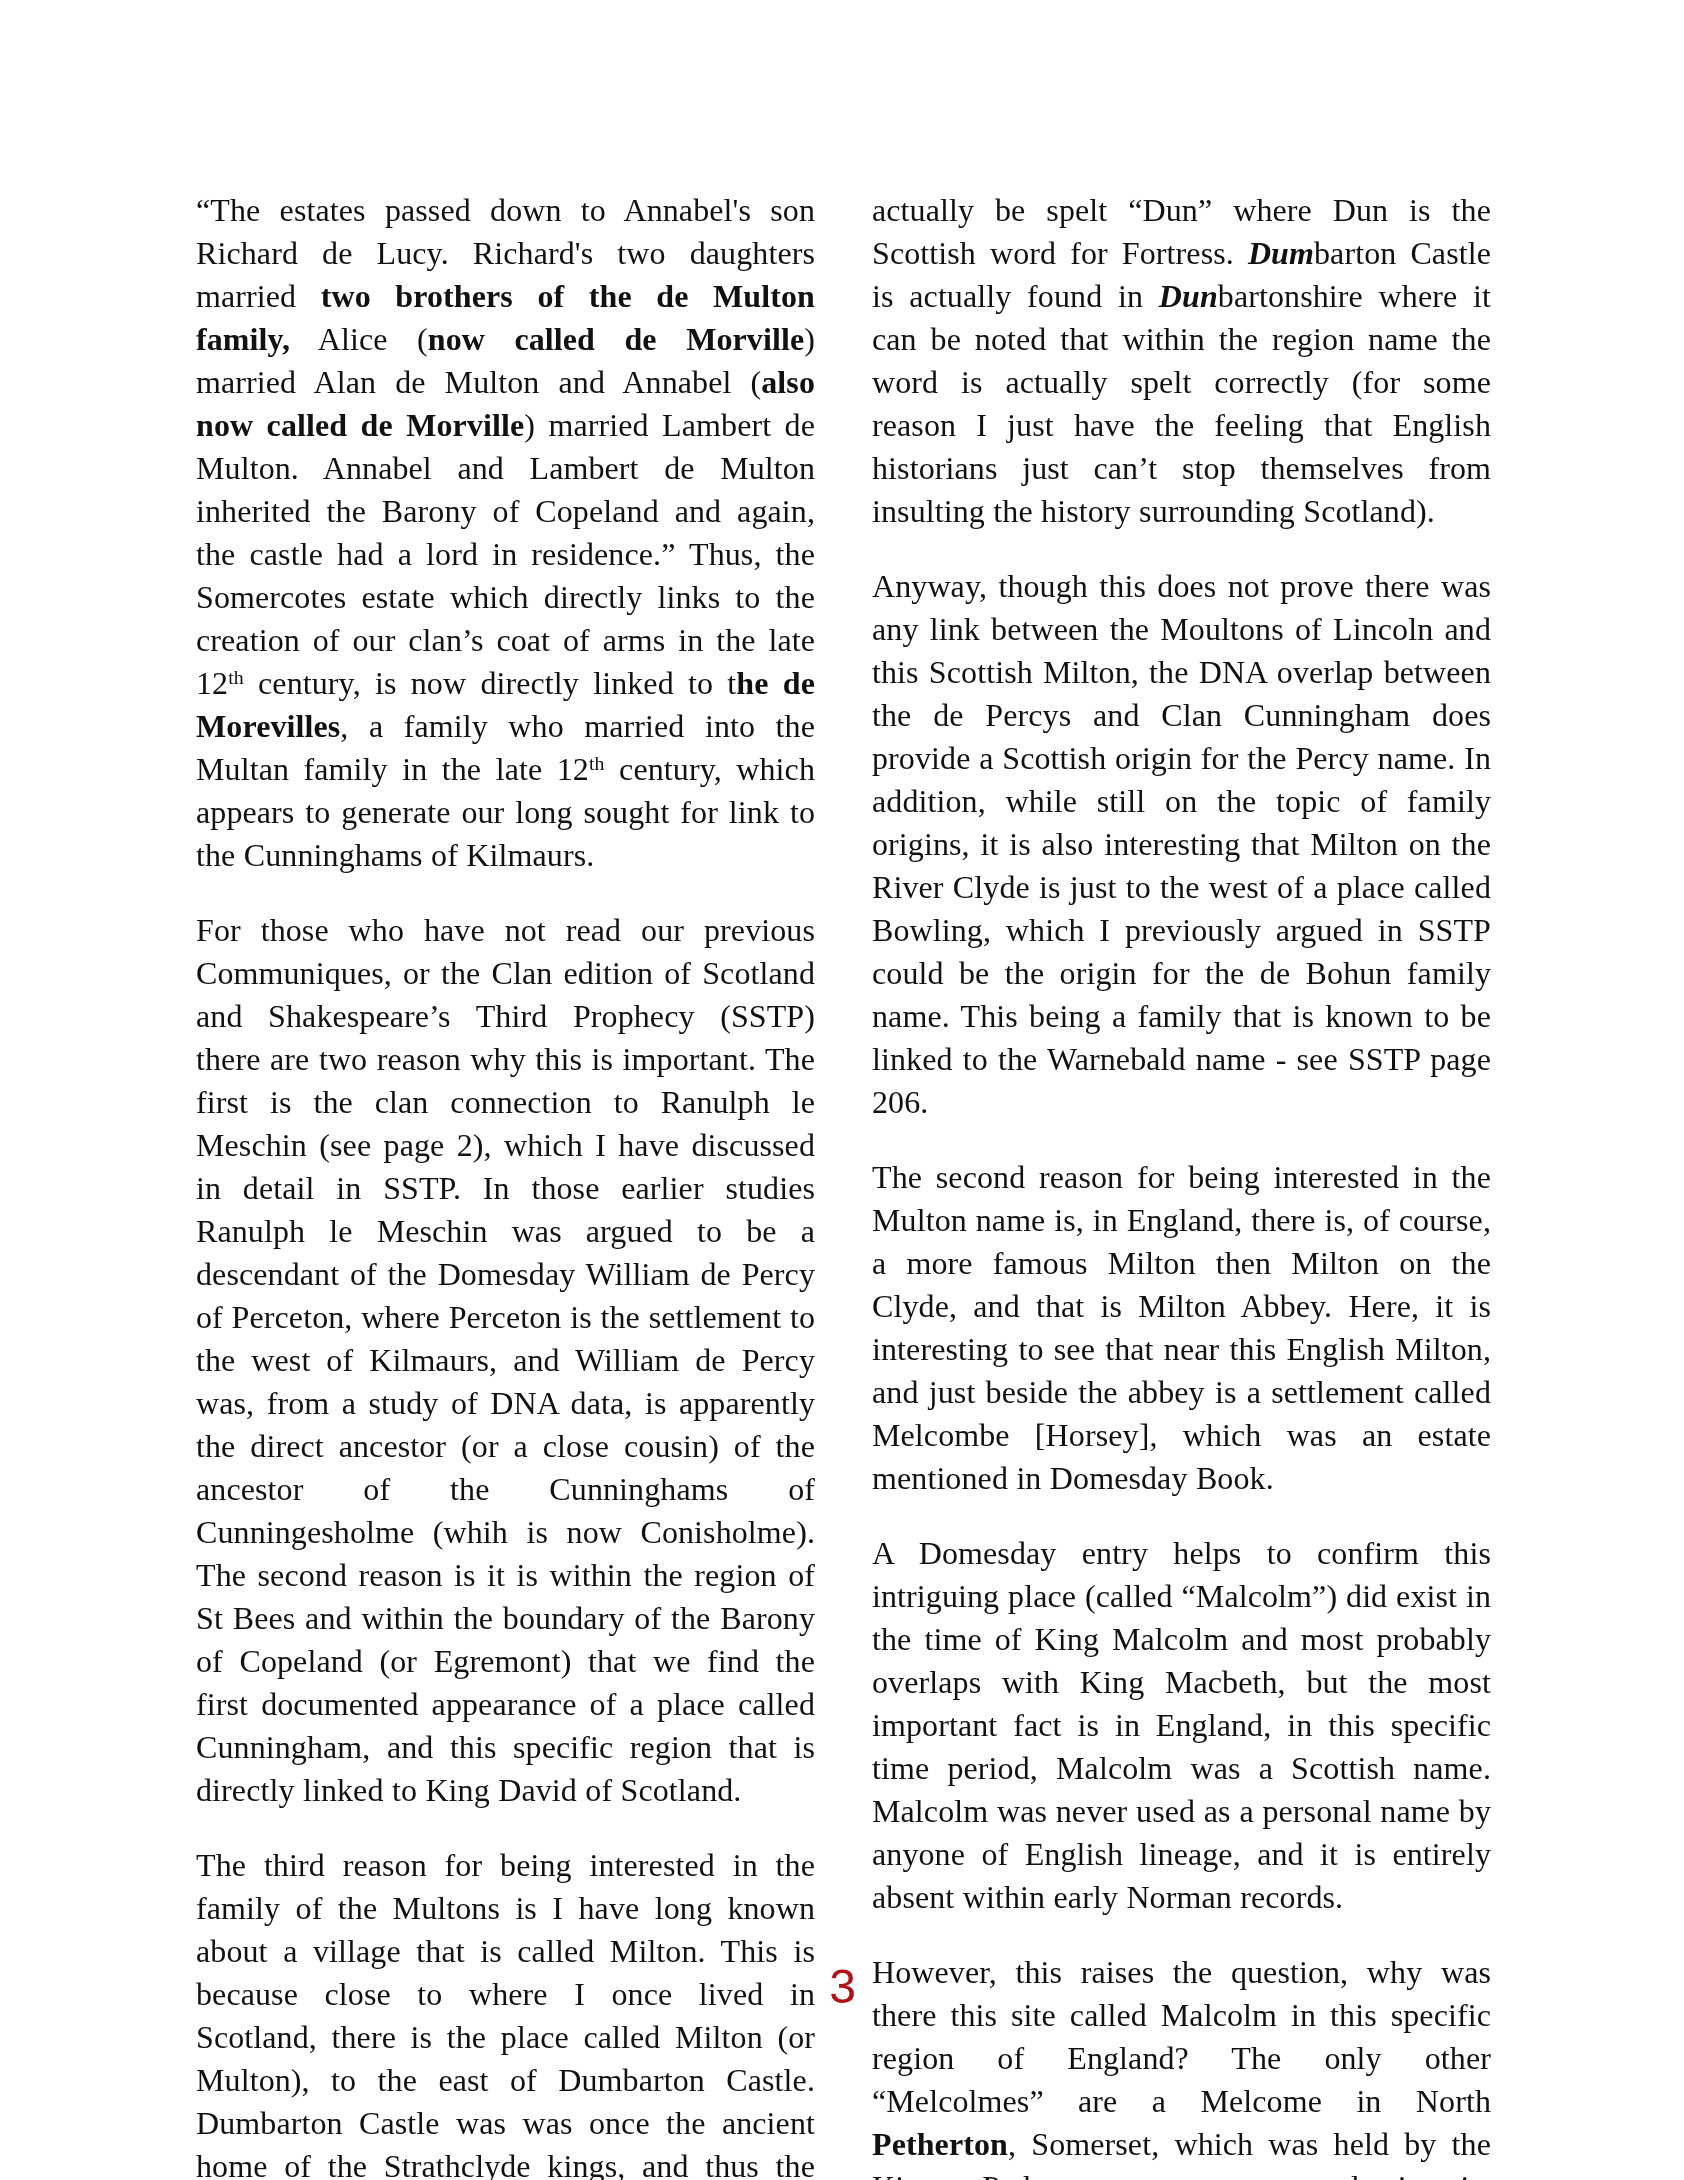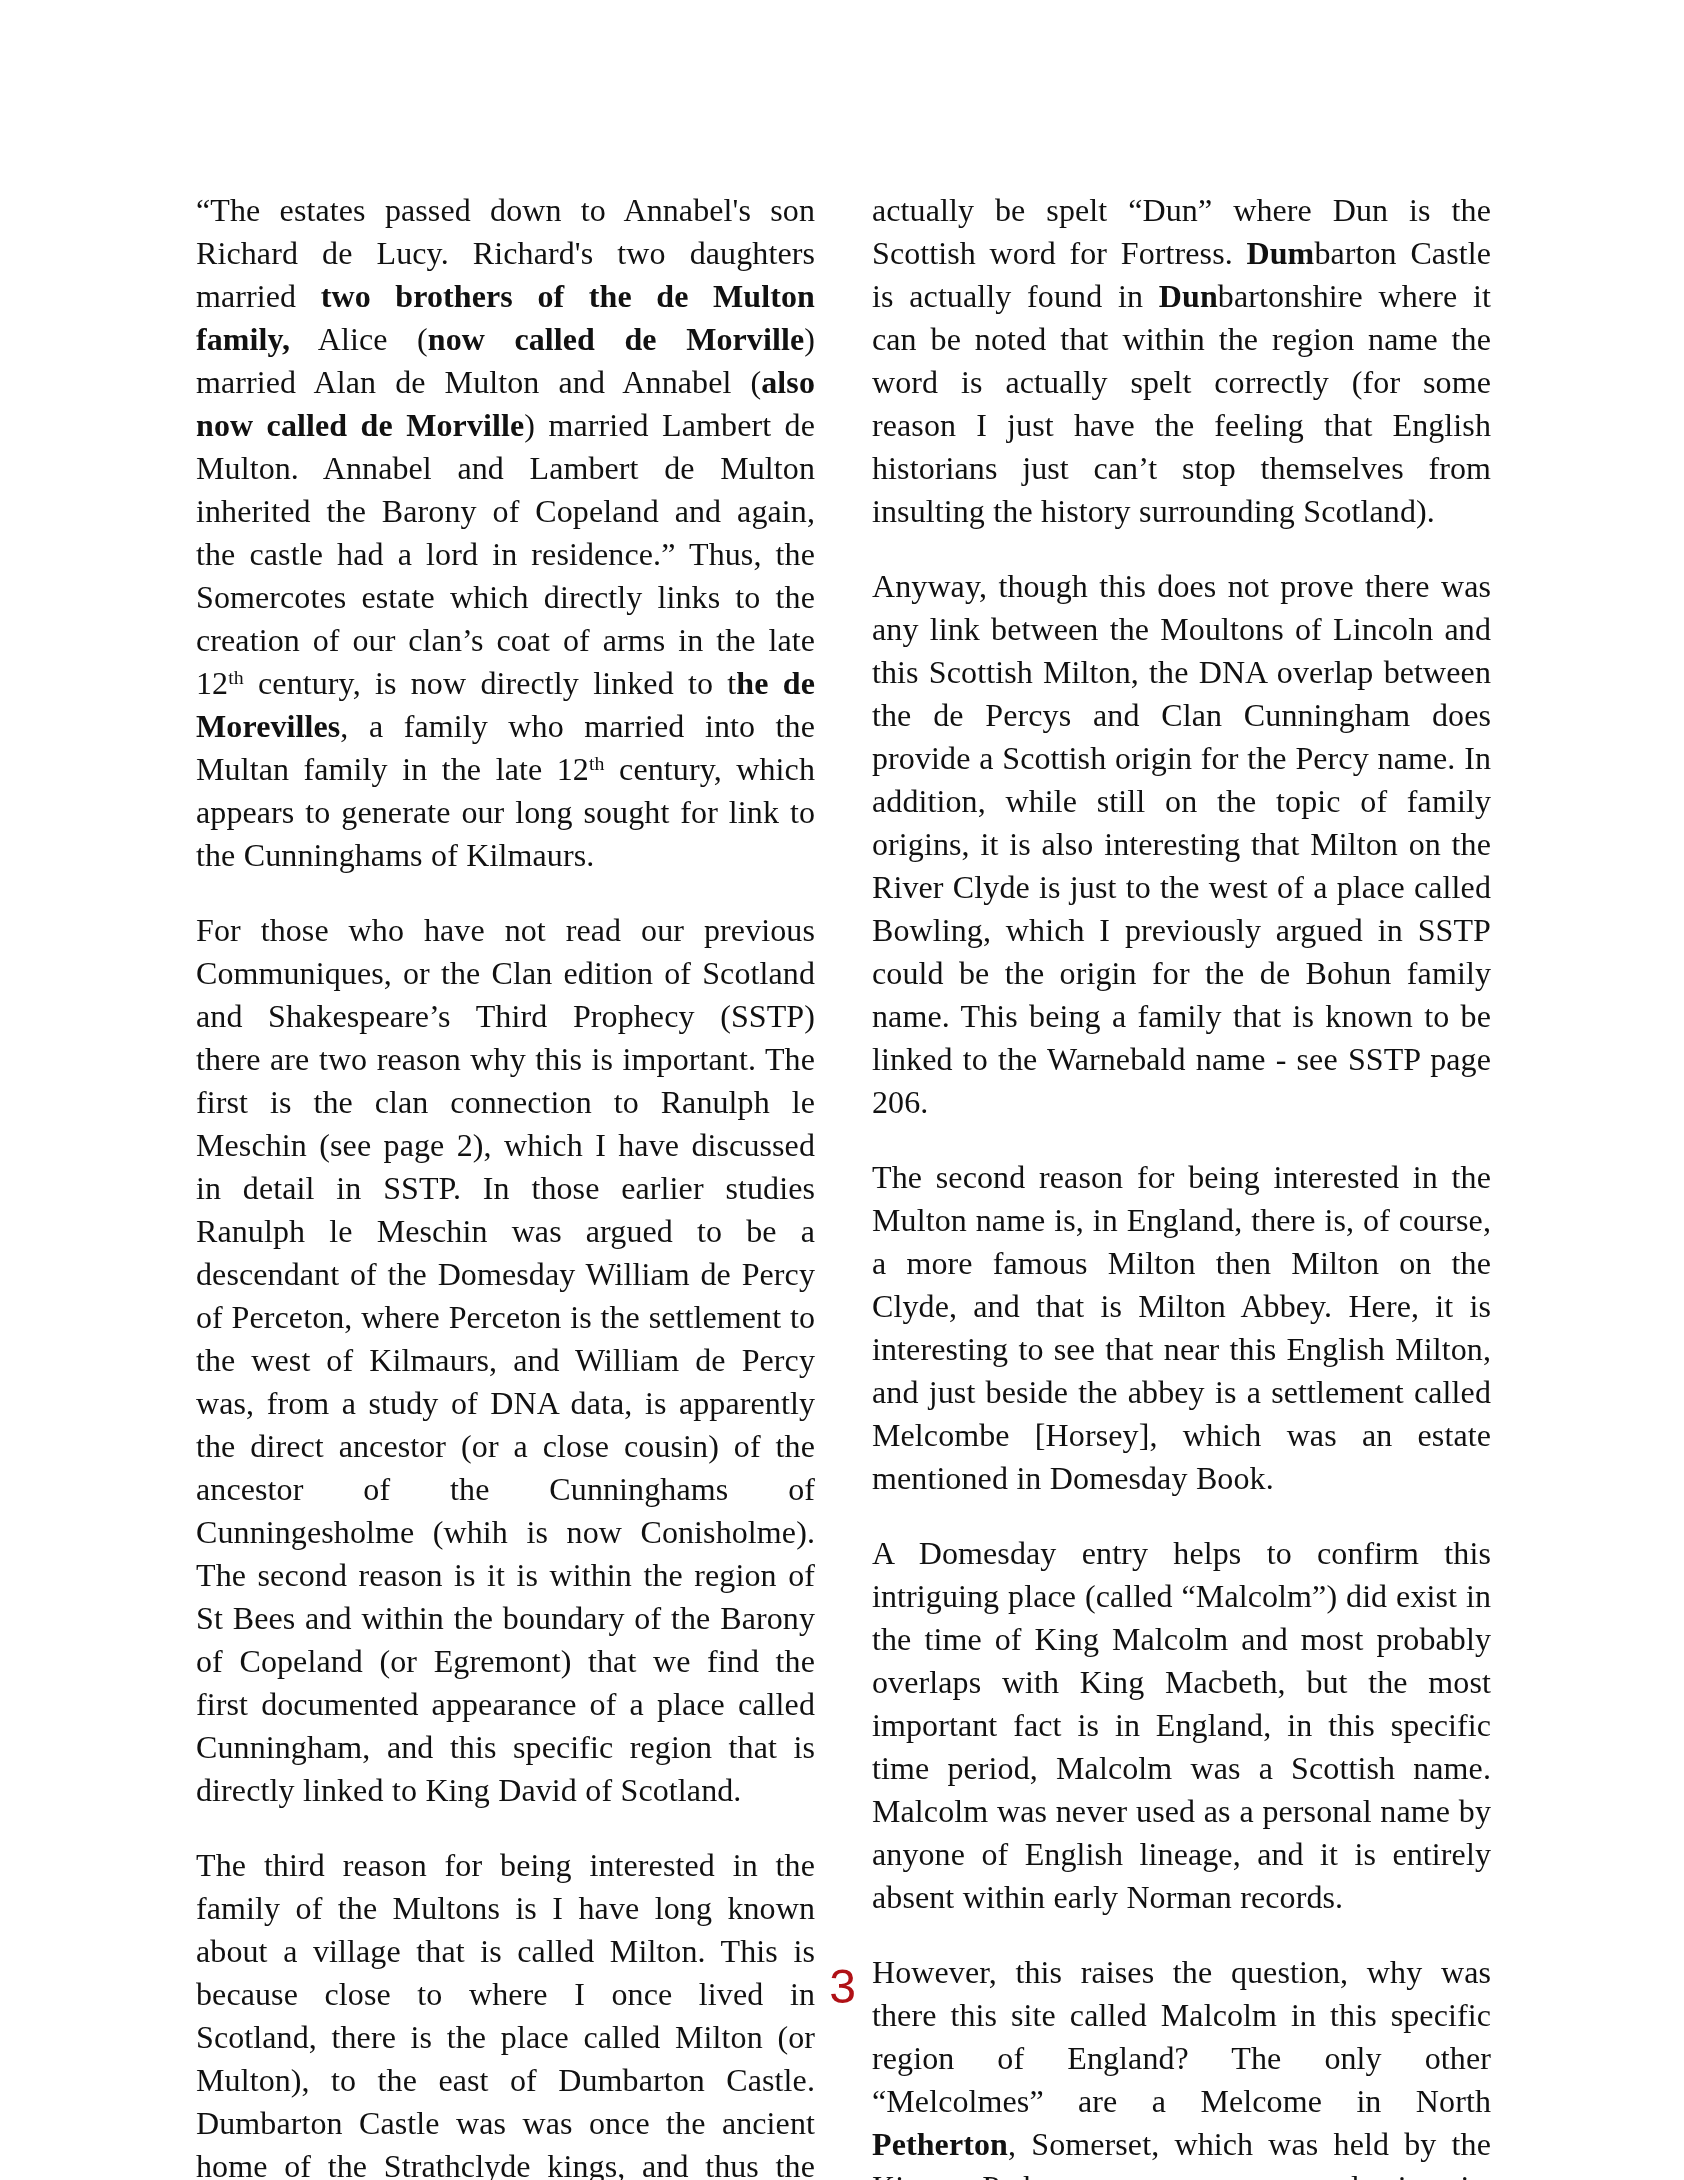--- a/index.html
+++ b/index.html
@@ -45,21 +45,21 @@
     text-align: justify;
     text-justify: inter-word;
     hyphens: none;
     letter-spacing: 0.1px;
     word-spacing: 0.3px;
   }
   p.para:last-child {
     margin-bottom: 0;
   }
   .b { font-weight: bold; }
-  .bi { font-weight: bold; }
+  .bi { font-weight: bold; font-style: italic; }
   sup {
     font-size: 0.62em;
     vertical-align: 0.52em;
     line-height: 0;
   }
   .page-number {
     position: absolute;
     left: 0;
     top: 1959px;
     width: 1685px;

